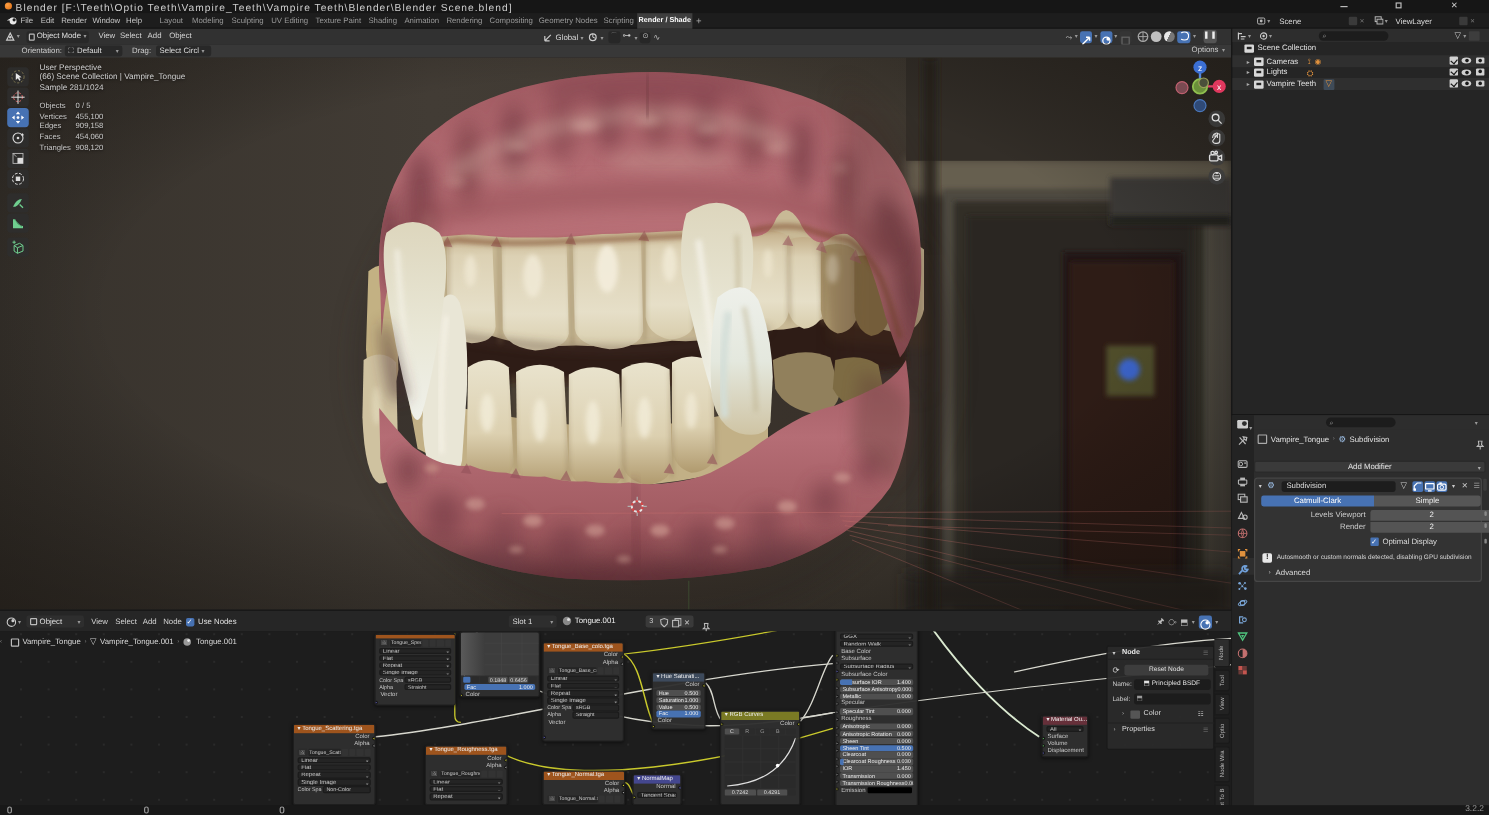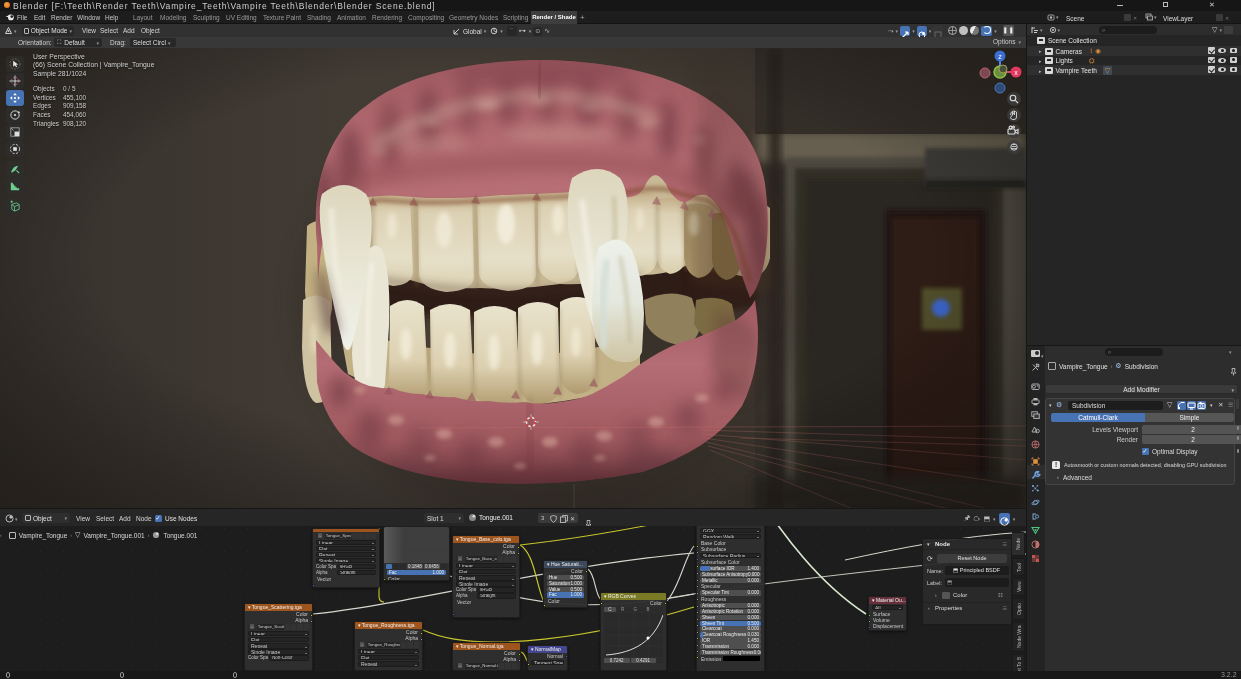--- a/index.html
+++ b/index.html
@@ -35,21 +35,21 @@
 .ni2{flex:1;background:#242424;border-radius:1px;font-size:4.3px;line-height:6px;color:#ccc;padding:0 1px;white-space:nowrap;overflow:hidden}
 .ni3{width:5.5px;background:#333;border-radius:1px}
 .dot{position:absolute;width:3.2px;height:3.2px;border-radius:50%;border:0.5px solid #151515}
 .msi{width:4px;height:5.5px;border:0.8px solid #999;border-radius:2px}
 .vtab{position:absolute;left:0;width:13px;background:#222;border:1px solid #1a1a1a;border-radius:2px 0 0 2px;writing-mode:vertical-rl;transform:rotate(180deg);font-size:5px;color:#bbb;text-align:center;overflow:hidden;line-height:12px}
 </style></head>
 <body>
 
 <div class="abs" style="left:0;top:0;width:1241px;height:11px;background:#161616">
   <div class="abs" style="left:4px;top:2px;width:6px;height:6px;background:radial-gradient(circle at 35% 35%,#ff9f43,#d96b12);border-radius:50%"></div>
-  <div class="abs" style="left:13px;top:1px;font-size:8.5px;letter-spacing:0.85px;color:#cfcfcf;white-space:nowrap">Blender [F:\Teeth\Render Teeth\Vampire_Teeth\Vampire Teeth\Blender\Blender Scene.blend]</div>
+  <div class="abs" style="left:13px;top:1px;font-size:8.5px;letter-spacing:0.85px;color:#cfcfcf;white-space:nowrap">Blender [F:\Teeth\Optio Teeth\Vampire_Teeth\Vampire Teeth\Blender\Blender Scene.blend]</div>
   <div class="abs" style="left:1117px;top:5px;width:6px;height:1px;background:#bbb"></div>
   <div class="abs" style="left:1163px;top:2px;width:5px;height:5px;border:1px solid #bbb"></div>
   <div class="abs" style="left:1209px;top:1px;font-size:7px;color:#ccc">✕</div>
 </div>
 
 <div class="abs" style="left:0;top:11px;width:1241px;height:13px;background:#1d1d1d;border-bottom:1px solid #131313">
   <svg class="abs" style="left:5px;top:2px" width="10" height="8" viewBox="0 0 22 18">
       <circle cx="13" cy="10" r="6.5" fill="#e8e8e8"></circle>
       <circle cx="15" cy="8" r="3" fill="#1d1d1d"></circle>
       <path d="M1 9 L12 3 L9 9 Z" fill="#e8e8e8"></path>

